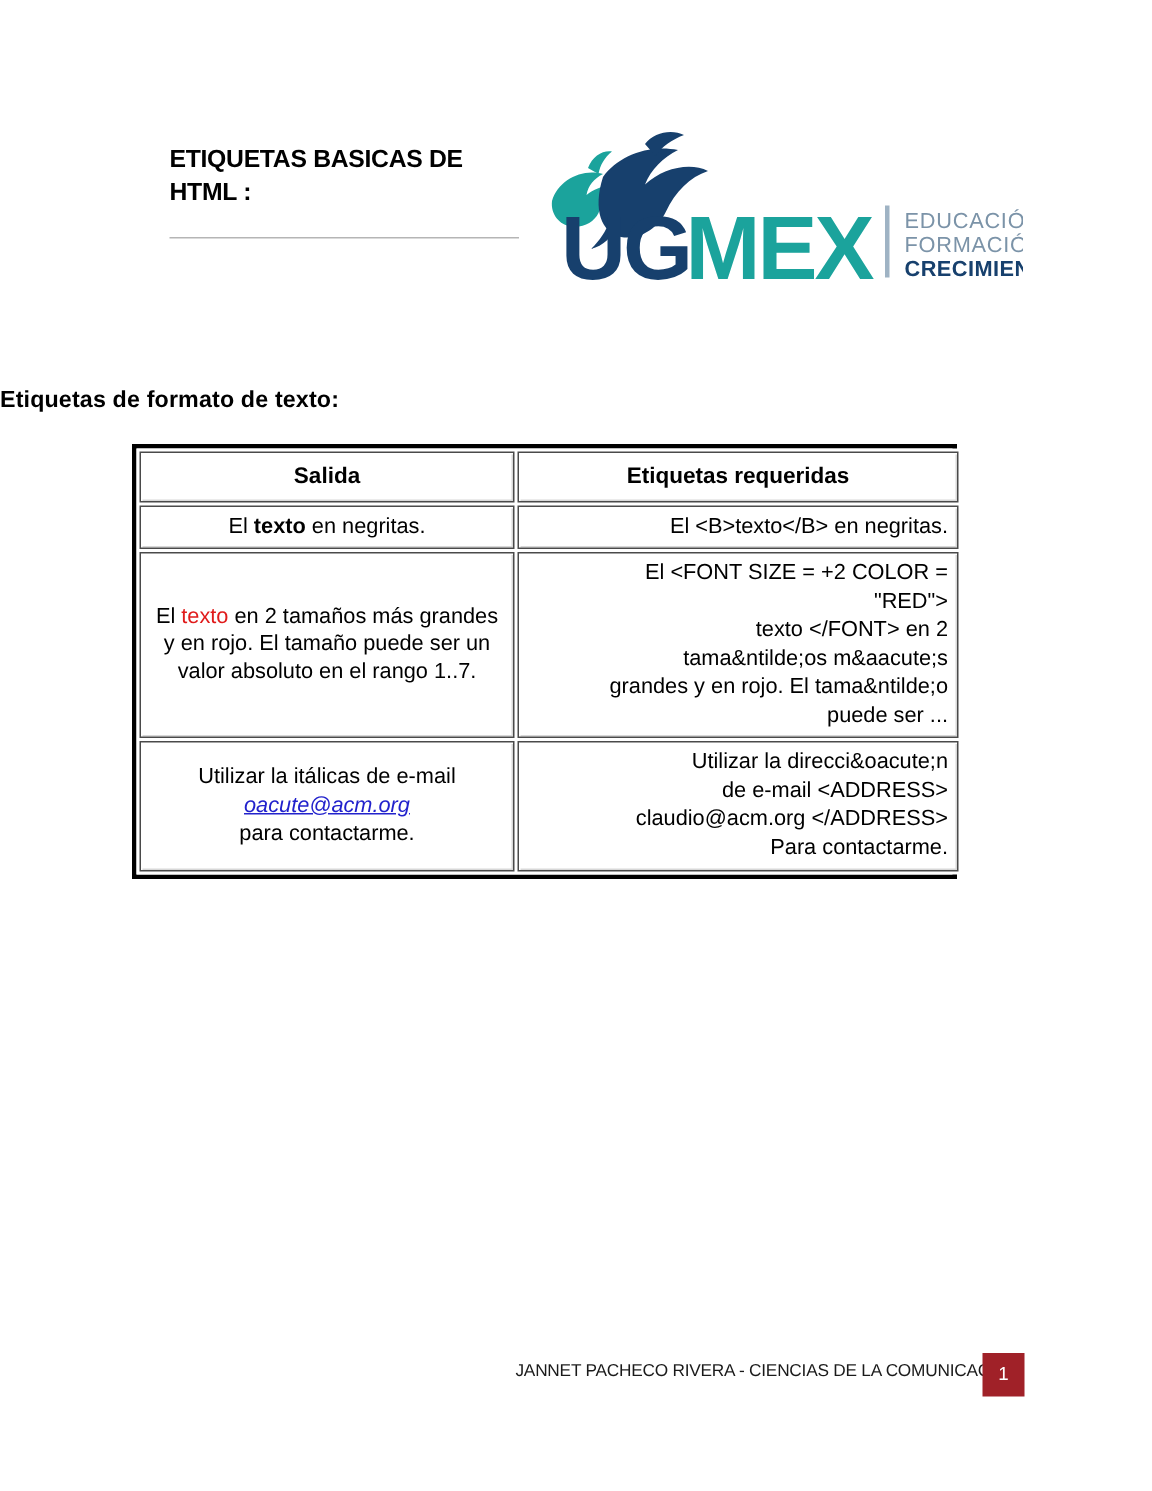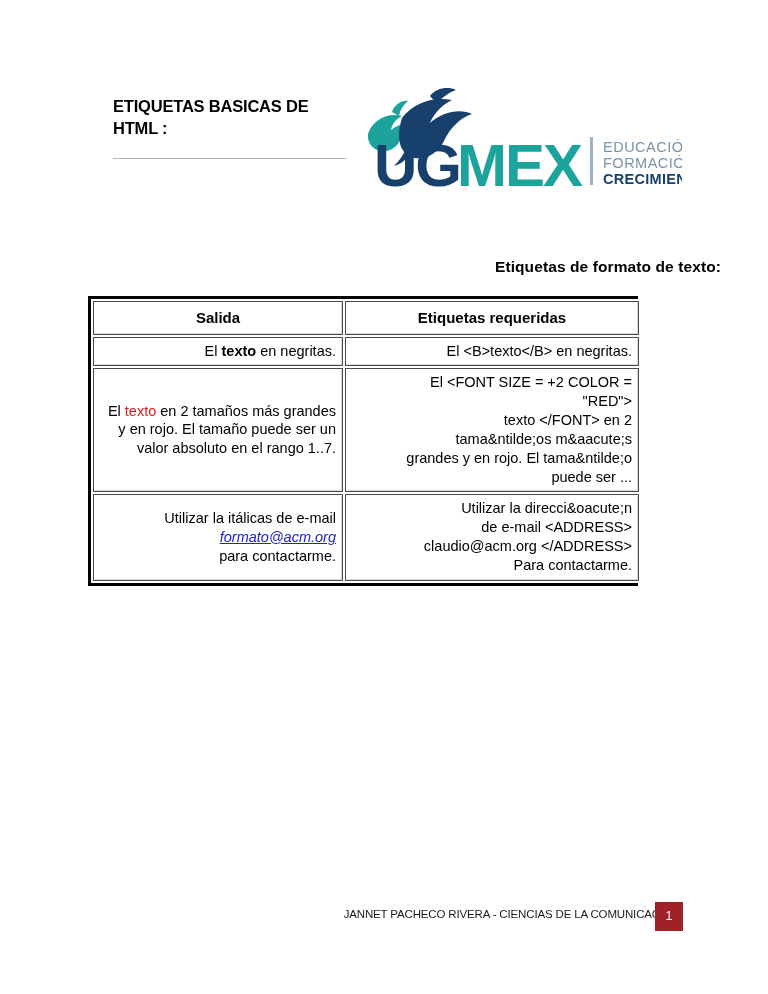--- a/index.html
+++ b/index.html
@@ -61,25 +61,24 @@
     height: 108px;
   }
   .logo svg { display: block; }
 
   
   .section-heading {
     position: absolute;
     left: 0;
     top: 258px;
     width: 704px;
-    text-align: right;
+    text-align: left;
     font-size: 15.5px;
     font-weight: bold;
     letter-spacing: 0.1px;
-    padding-left: 17px;
   }
 
   
   .tbl-wrap {
     position: absolute;
     left: 88px;
     top: 296px;
     width: 550px;
     border: 3px solid #000000;
     background: #86efac;
@@ -106,21 +105,21 @@
   table.fmt th {
     text-align: center;
     font-weight: bold;
     font-size: 15px;
     padding-top: 6px;
     padding-bottom: 6px;
   }
   col.c1 { width: 250px; }
   col.c2 { width: 294px; }
 
-  td.cell-out { text-align: right; }
+  td.cell-out { text-align: center; }
   td.cell-tag { text-align: right; padding-left: 7px; }
 
   .bold  { font-weight: bold; }
   .ital  { font-style: italic; }
   .tele  { font-family: "Liberation Sans", sans-serif; }
   .red   { color: #e01b1b; }
   .mail  {
     color: #2222cc;
     font-style: italic;
     text-decoration: underline;
@@ -231,21 +230,21 @@
           <td class="cell-tag" style="white-space:pre-line">El &lt;FONT SIZE = +2 COLOR =
 "RED"&gt;
  texto &lt;/FONT&gt; en 2
 tama&amp;ntilde;os m&amp;aacute;s
  grandes y en rojo. El tama&amp;ntilde;o
  puede ser ...</td>
         </tr>
 
         <tr>
           <td class="cell-out" style="white-space:pre-line"><span>Utilizar la itálicas de e-mail
-</span><span class="mail">formato@acm.org</span><span>
+</span><span class="mail">oacute@acm.org</span><span>
 para contactarme.</span>
           </td>
           <td class="cell-tag" style="white-space:pre-line">Utilizar la direcci&amp;oacute;n
  de e-mail &lt;ADDRESS&gt;
  claudio@acm.org &lt;/ADDRESS&gt;
  Para contactarme.</td>
         </tr>
 
       </tbody>
     </table>

